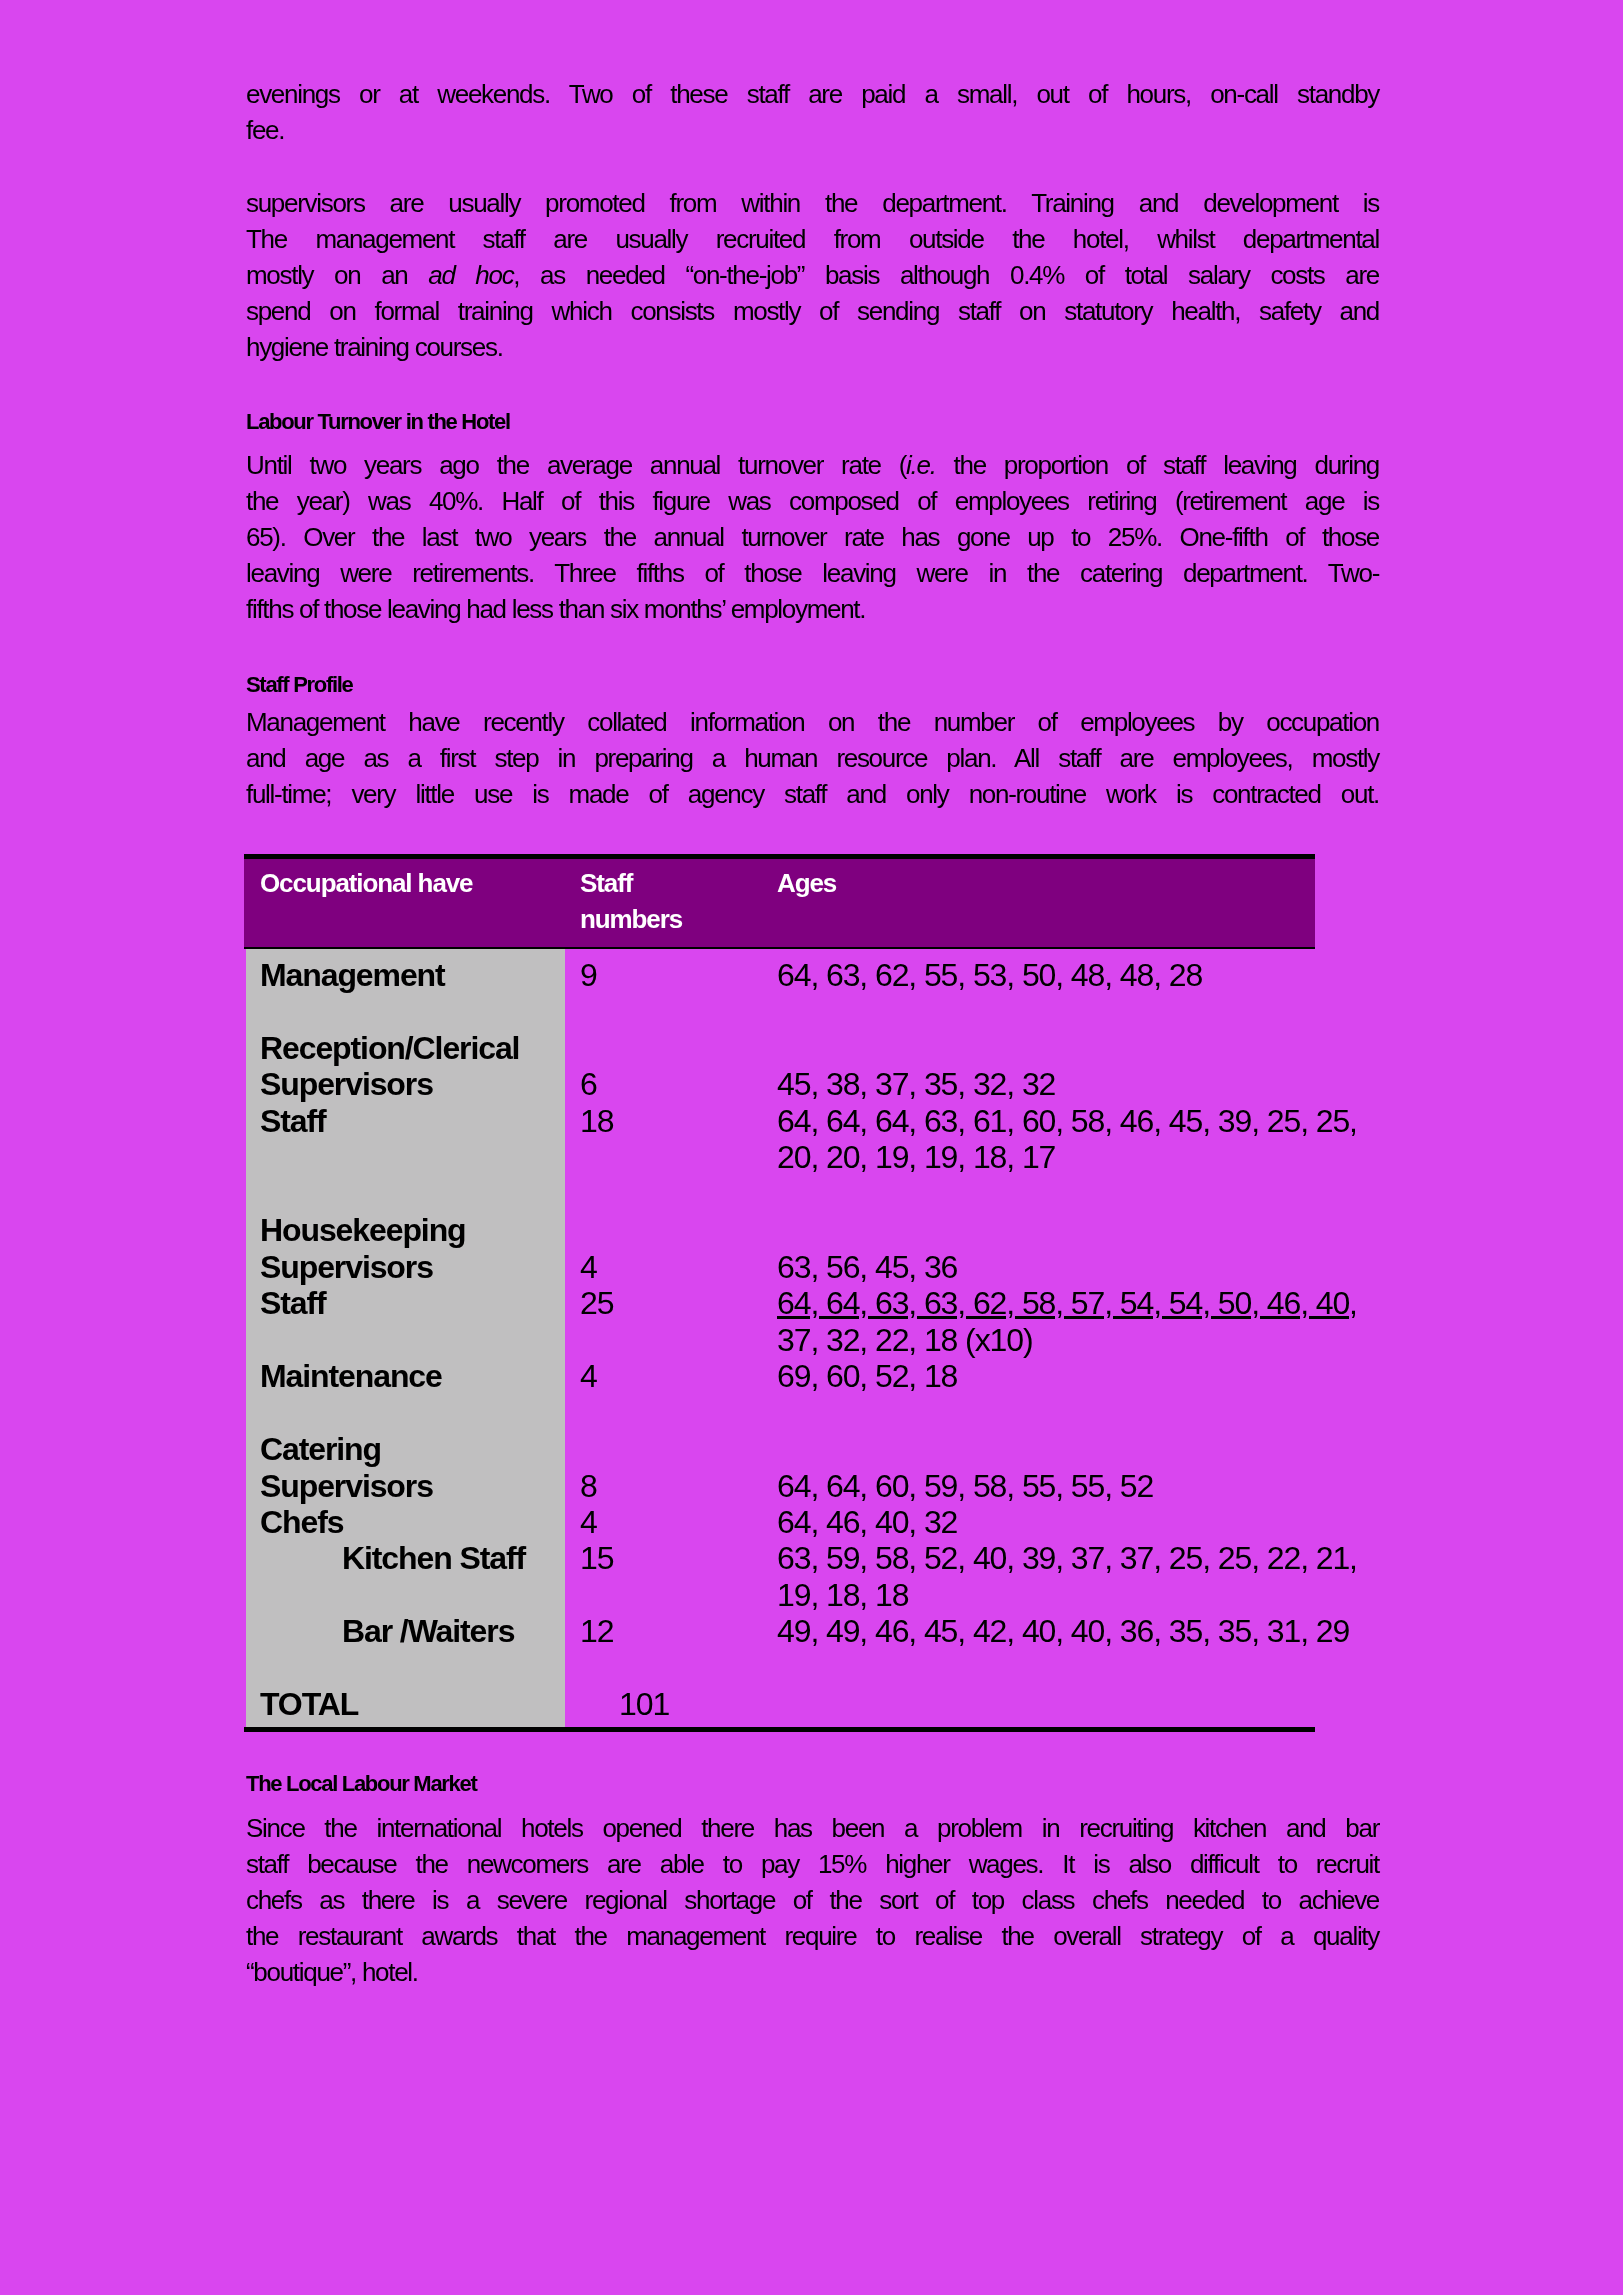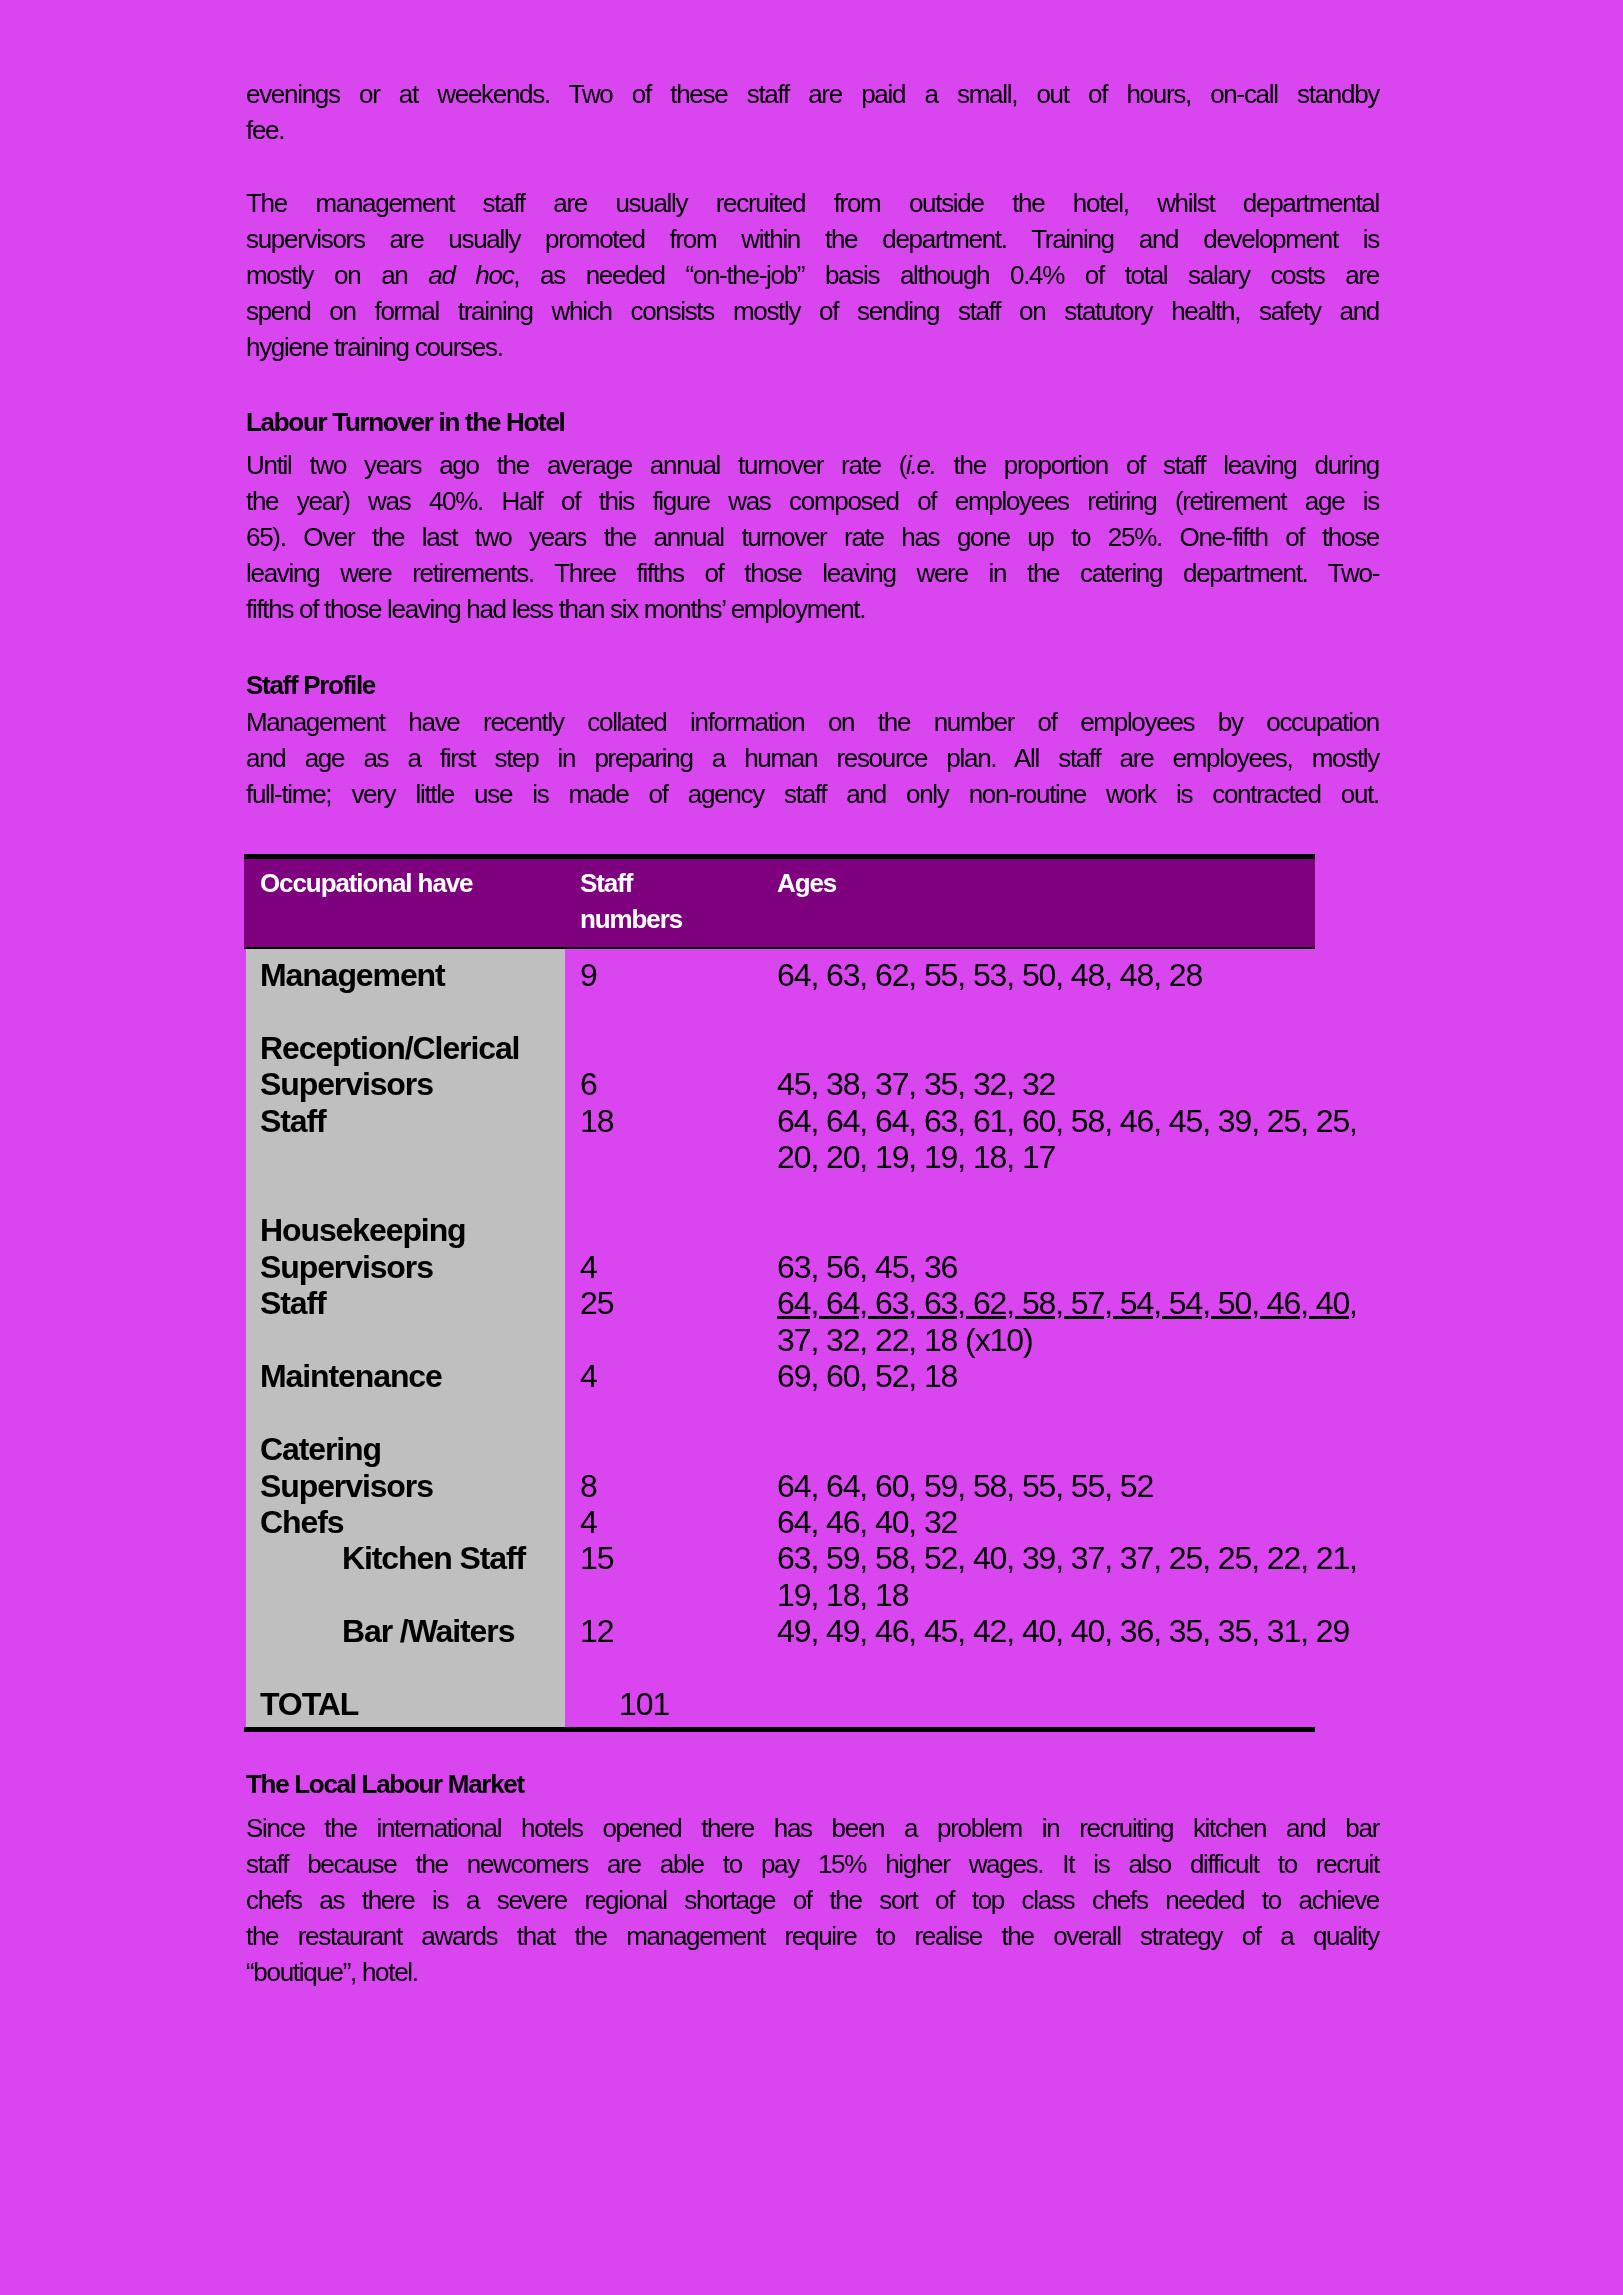--- a/index.html
+++ b/index.html
@@ -9,21 +9,21 @@
   }
   .page { position: absolute; left: 0; top: 0; width: 1623px; height: 2295px; background: #d946ef; }
   .block { position: absolute; left: 246px; width: 1133px; }
   .line {
     height: 36px; line-height: 36px; font-size: 26px; white-space: nowrap;
     letter-spacing: -1.3px; word-spacing: 0px; overflow: visible;
     text-align: justify; text-align-last: justify;
   }
   .line.last { text-align-last: left; }
   .heading {
-    position: absolute; left: 246px; font-size: 26px; font-weight: bold;
+    position: absolute; left: 246px; font-size: 22px; font-weight: bold;
     letter-spacing: -1.3px; line-height: 36px; height: 36px; white-space: nowrap;
   }
   .it { font-style: italic; }
 
   
   .tbl { position: absolute; left: 244px; top: 854px; width: 1071px; height: 878px; }
   .tbl .topbar { position: absolute; left: 0; top: 0; width: 1071px; height: 4.8px; background: #000; }
   .tbl .head { position: absolute; left: 0; top: 4.8px; width: 1071px; height: 88px; background: #7f007f; }
   .tbl .headline { position: absolute; left: 0; top: 93px; width: 1071px; height: 2.4px; background: #000; }
   .tbl .graycol { position: absolute; left: 1.6px; top: 95px; width: 319px; height: 778px; background: #c0bfc0; }
@@ -41,22 +41,22 @@
 <body>
 
 <div class="page">
 
   <div class="block" style="top:76px;">
     <div class="line">evenings or at weekends.  Two of these staff are paid a small, out of hours, on-call standby</div>
     <div class="line last">fee.</div>
   </div>
 
   <div class="block" style="top:185px;">
+    <div class="line">supervisors are usually promoted from within the department.  Training and development is</div>
     <div class="line">The management staff are usually recruited from outside the hotel, whilst departmental</div>
-    <div class="line">supervisors are usually promoted from within the department.  Training and development is</div>
     <div class="line"><span>mostly on an </span><span class="it">ad hoc</span><span>, as needed “on-the-job” basis although 0.4% of total salary costs are</span></div>
     <div class="line">spend on formal training which consists mostly of sending staff on statutory health, safety and</div>
     <div class="line last">hygiene training courses.</div>
   </div>
 
   <div class="heading" style="top:404px;">Labour Turnover in the Hotel</div>
   <div class="block" style="top:447px;">
     <div class="line"><span>Until two years ago the average annual turnover rate (</span><span class="it">i.e.</span><span> the proportion of staff leaving during</span></div>
     <div class="line">the year) was 40%.  Half of this figure was composed of employees retiring (retirement age is</div>
     <div class="line">65).  Over the last two years the annual turnover rate has gone up to 25%.  One-fifth of those</div>

